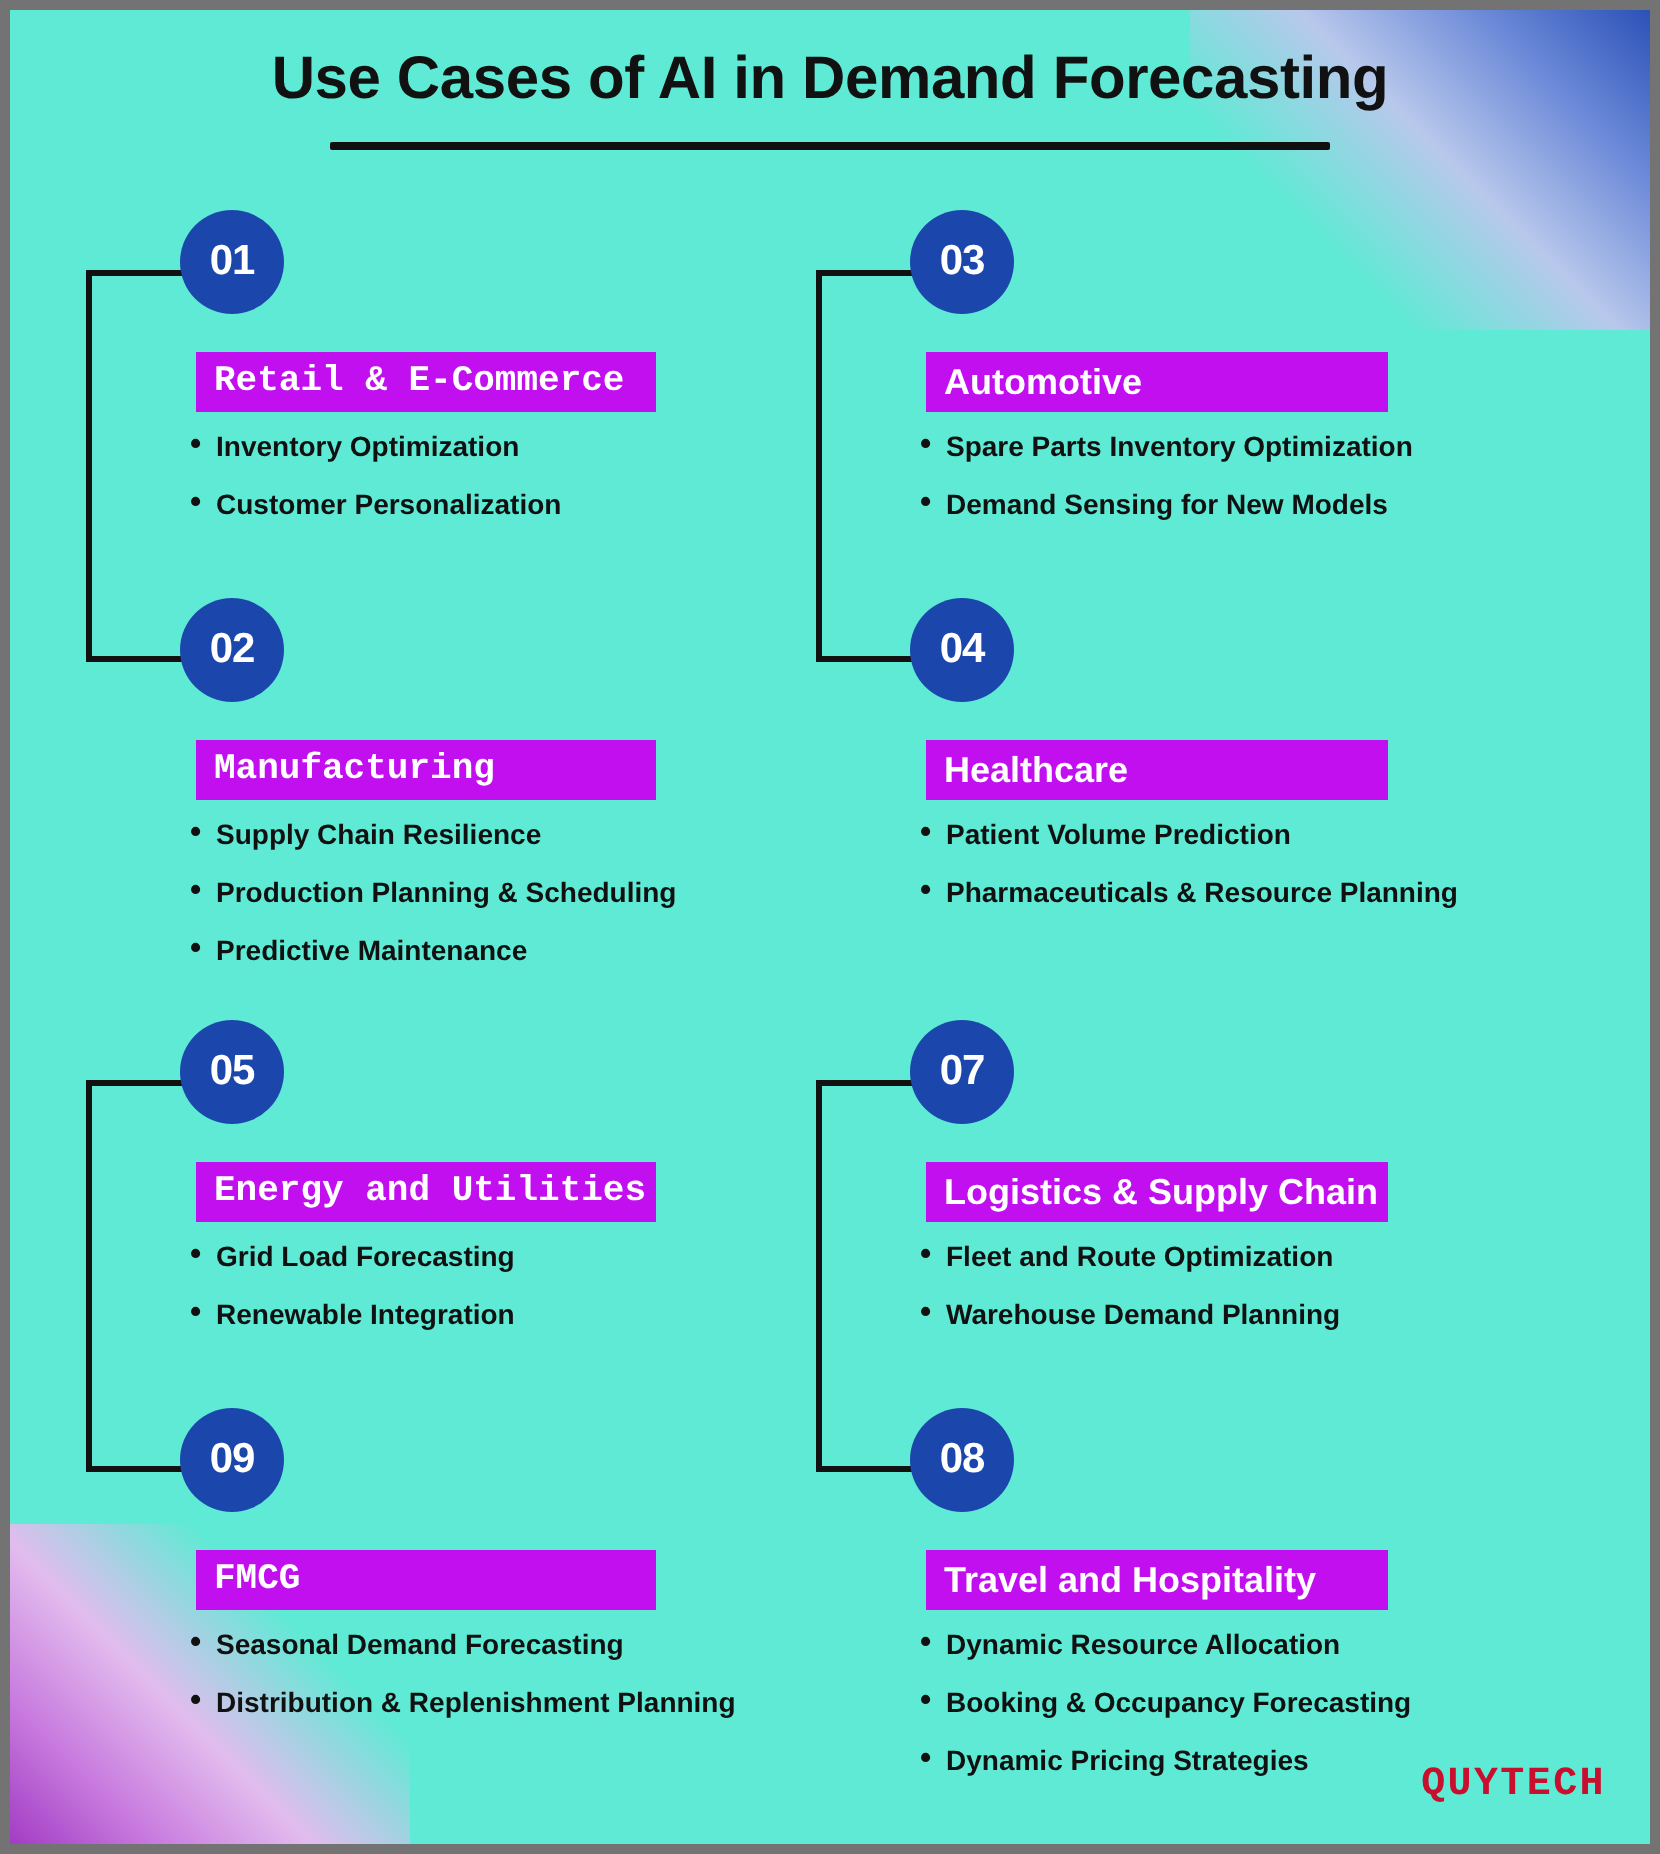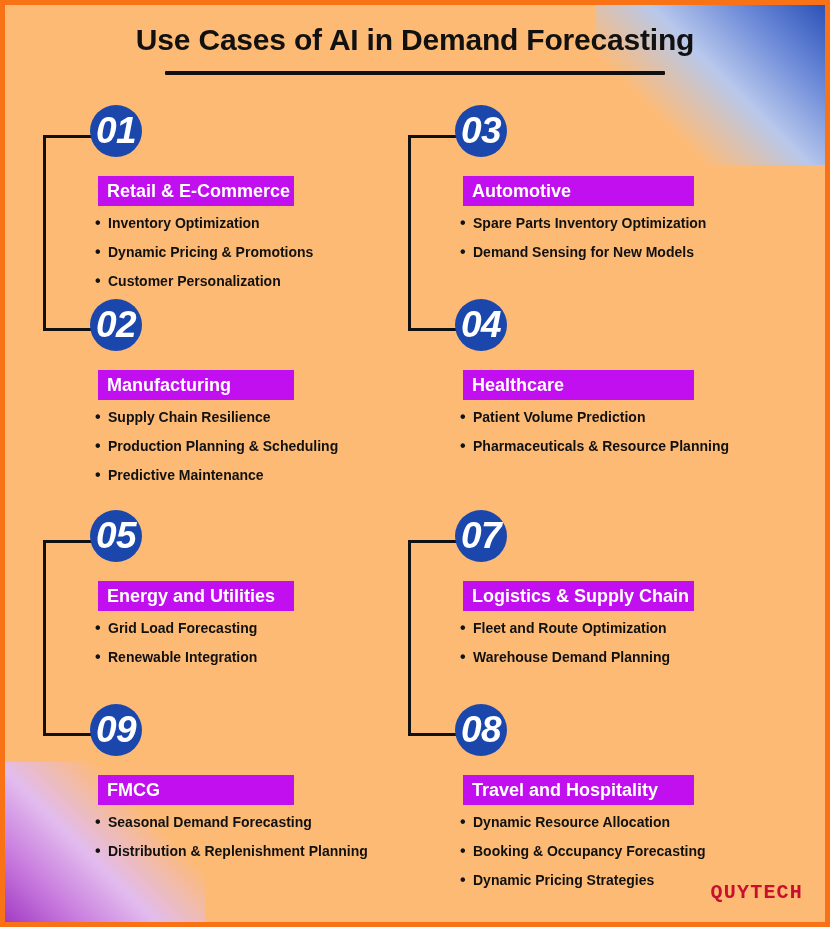--- a/index.html
+++ b/index.html
@@ -5,22 +5,22 @@
 <style>
   html, body {
     margin: 0;
     padding: 0;
     background: #ffffff;
   }
   .canvas {
     position: relative;
     width: 830px;
     height: 927px;
-    background: #fdba74;
-    border: 5px solid #f97316;
+    background: #5eead4;
+    border: 5px solid #737373;
     box-sizing: border-box;
     overflow: hidden;
     font-family: "Liberation Sans", sans-serif;
   }
   
   .corner-gradient-tr {
     position: absolute;
     top: 0;
     right: 0;
     width: 230px;
@@ -102,50 +102,49 @@
   }
   .item-a { top: 0px; }
   .item-b { top: 194px; }
 
   .badge {
     width: 52px;
     height: 52px;
     border-radius: 50%;
     background: #1b47ad;
     color: #ffffff;
-    font-size: 37px;
+    font-size: 21px;
     font-weight: bold;
     display: flex;
     align-items: center;
     justify-content: center;
     line-height: 1;
     letter-spacing: -0.5px;
     box-sizing: border-box;
     padding-bottom: 2px;
-    font-style: italic;
   }
 
   .heading-bar {
     margin-top: 19px;
     margin-left: 8px;
     height: 30px;
     background: #c10ff0;
     display: flex;
     align-items: center;
     box-sizing: border-box;
     padding: 0 9px;
   }
   .heading-bar span {
     color: #ffffff;
     font-size: 18px;
     font-weight: bold;
     white-space: nowrap;
     line-height: 1;
   }
-  .bar-w-left  { width: 196px; }
+  .bar-w-left  { width: 230px; font-family: Liberation Mono, monospace; }
   .bar-w-right { width: 231px; }
 
   .bullets {
     margin: 0;
     padding: 0;
     list-style: none;
     margin-top: 10px;
     margin-left: 5px;
   }
   .bullets li {
@@ -198,21 +197,20 @@
     <div class="quad quad-tl">
       <div class="bracket"></div>
 
       <div class="item item-a">
         <div class="badge">01</div>
         <div class="heading-bar bar-w-left">
           <span>Retail &amp; E-Commerce</span>
         </div>
         <ul class="bullets">
           <li>Inventory Optimization</li>
-          <li>Dynamic Pricing &amp; Promotions</li>
           <li>Customer Personalization</li>
         </ul>
       </div>
 
       <div class="item item-b">
         <div class="badge">02</div>
         <div class="heading-bar bar-w-left">
           <span>Manufacturing</span>
         </div>
         <ul class="bullets">

